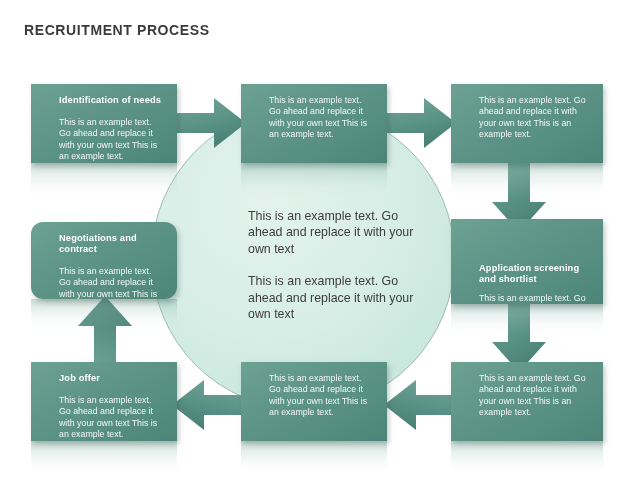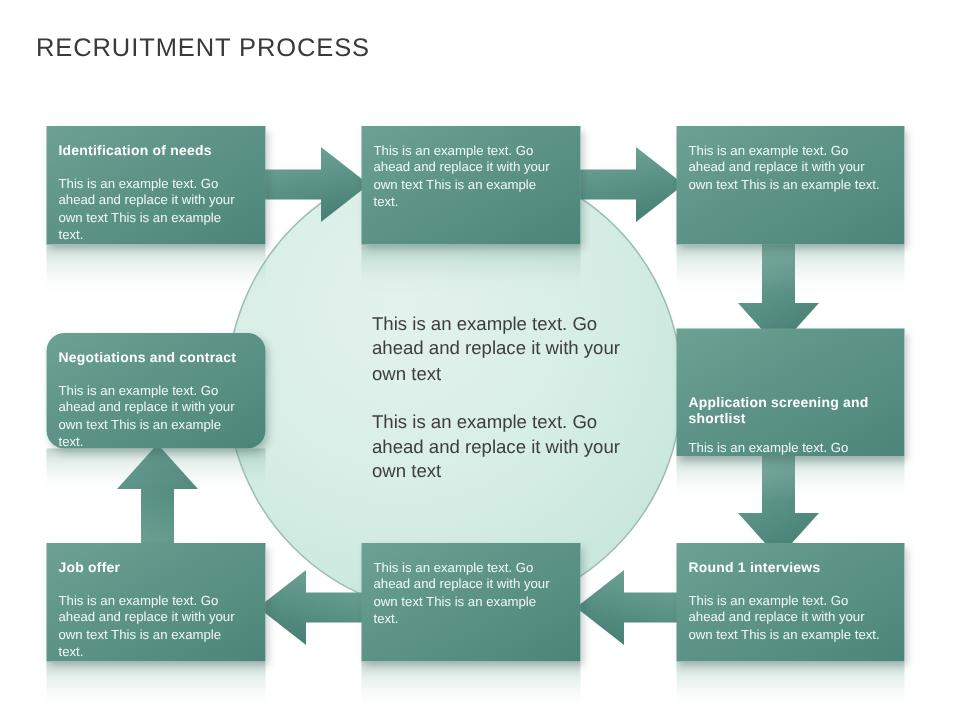--- a/index.html
+++ b/index.html
@@ -6,22 +6,22 @@
   body{
     width:638px;height:478px;position:relative;overflow:hidden;
     font-family:"Liberation Sans","DejaVu Sans",sans-serif;
     background:#ffffff;
   }
   #canvas{position:absolute;left:0;top:0;width:638px;height:478px;}
 
   
   .title{
     position:absolute;left:24px;top:22px;
-    font-size:17px;letter-spacing:.6px;color:#3a3a3a;
-    font-weight:400;white-space:nowrap;
+    font-size:14px;letter-spacing:.6px;color:#3a3a3a;
+    font-weight:700;white-space:nowrap;
   }
 
   
   .circle{
     position:absolute;left:151px;top:106px;width:304px;height:304px;
     border-radius:50%;
     background:radial-gradient(circle at 38% 32%, #e3f2ec 0%, #d7eee6 45%, #c9e7dd 78%, #bfe0d6 100%);
     border:1px solid #9cbdb2;
     box-sizing:border-box;
   }
@@ -32,21 +32,21 @@
   .circle-text p{margin:0;}
   .circle-text p+p{margin-top:16px;}
 
   
   .arrow{position:absolute;}
   .arrow svg{display:block;overflow:visible;}
 
   
   .box{
     position:absolute;box-sizing:border-box;
-    padding:11px 12px 10px 8px;
+    padding:11px 12px 10px 28px;
     color:#ffffff;
     background:linear-gradient(150deg,#6da293 0%,#5e9588 40%,#558d80 72%,#4d8479 100%);
     box-shadow:2px 3px 5px rgba(60,80,75,.30);
     overflow:hidden;
   }
   .box .bx-title{
     font-size:9.3px;font-weight:bold;line-height:11px;
     margin:0 0 11px 0;letter-spacing:.15px;
   }
   .box .bx-body{
@@ -181,21 +181,20 @@
   <div class="box" style="left:451px;top:84px;width:152px;height:79px;">
     <div class="bx-body">This is an example text. Go ahead and replace it with your own text This is an example text.</div>
   </div>
 
   <div class="box two-line" style="left:451px;top:219px;width:152px;height:85px;">
     <div class="bx-title">Application screening and shortlist</div>
     <div class="bx-body">This is an example text. Go ahead and replace it with your own text This is an example text.</div>
   </div>
 
   <div class="box" style="left:451px;top:362px;width:152px;height:79px;">
-    <div class="bx-title">Round 1 interviews</div>
     <div class="bx-body">This is an example text. Go ahead and replace it with your own text This is an example text.</div>
   </div>
 
   <div class="box" style="left:241px;top:362px;width:146px;height:79px;">
     <div class="bx-body">This is an example text. Go ahead and replace it with your own text This is an example text.</div>
   </div>
 
   <div class="box" style="left:31px;top:362px;width:146px;height:79px;">
     <div class="bx-title">Job offer</div>
     <div class="bx-body">This is an example text. Go ahead and replace it with your own text This is an example text.</div>

